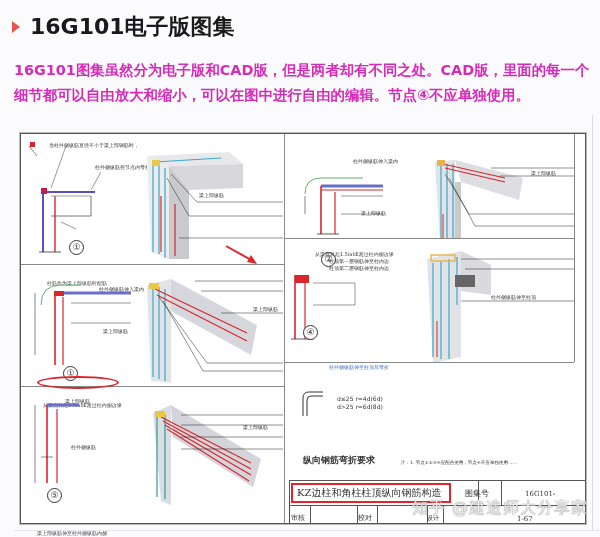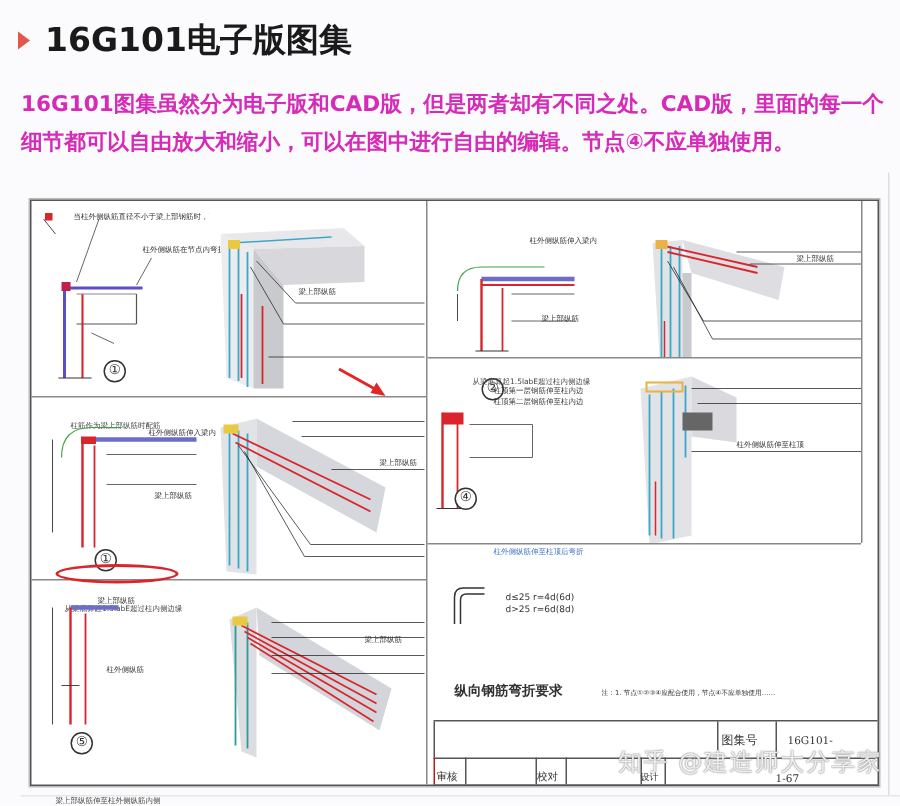--- a/index.html
+++ b/index.html
@@ -266,36 +266,37 @@
     </svg>
     <div class="tiny" style="left:316px;top:262px;font-size:6px;">d≤25   r=4d(6d)</div>
     <div class="tiny" style="left:316px;top:270px;font-size:6px;">d&gt;25   r=6d(8d)</div>
     <div class="caption" style="left:282px;top:296px;font-size:9px;font-weight:bold;color:#333;">纵向钢筋弯折要求</div>
     <div class="tiny" style="left:380px;top:326px;width:170px;white-space:normal;font-size:4.5px;">注：1. 节点①②③④应配合使用，节点④不应单独使用……</div>
   </div>
 
   <div class="title-block">
     <div class="tb-row" style="top:0;height:24px;">
       <div class="tb-cell" style="left:0;width:188px;border-left:1px solid #555;"></div>
-      <div class="tb-cell" style="left:188px;width:40px;">
+      <div class="tb-cell" style="left:172px;width:40px;">
         <span style="font-size:8px;line-height:24px;padding-left:4px;">图集号</span>
       </div>
       <div class="tb-cell" style="left:228px;width:44px;border-right:none;">
         <span style="font-size:7px;line-height:24px;padding-left:8px;">16G101-1-67</span>
       </div>
     </div>
     <div class="tb-row" style="top:24px;height:18px;">
       <div class="tb-cell" style="left:0;width:20px;border-left:1px solid #b91c1c;">
         <span style="font-size:7px;line-height:18px;padding-left:1px;">审核</span>
       </div>
       <div class="tb-cell" style="left:20px;width:48px;"></div>
       <div class="tb-cell" style="left:68px;width:20px;">
         <span style="font-size:7px;line-height:18px;padding-left:1px;">校对</span>
       </div>
       <div class="tb-cell" style="left:88px;width:50px;"></div>
       <div class="tb-cell" style="left:138px;width:16px;">
         <span style="font-size:6px;line-height:18px;">设计</span>
       </div>
     </div>
+    <div class="tb-title">KZ边柱和角柱柱顶纵向钢筋构造</div>
   </div>
 </div>
 
 <div class="watermark">知乎 @建造师大分享家</div>
 
 </body></html>

